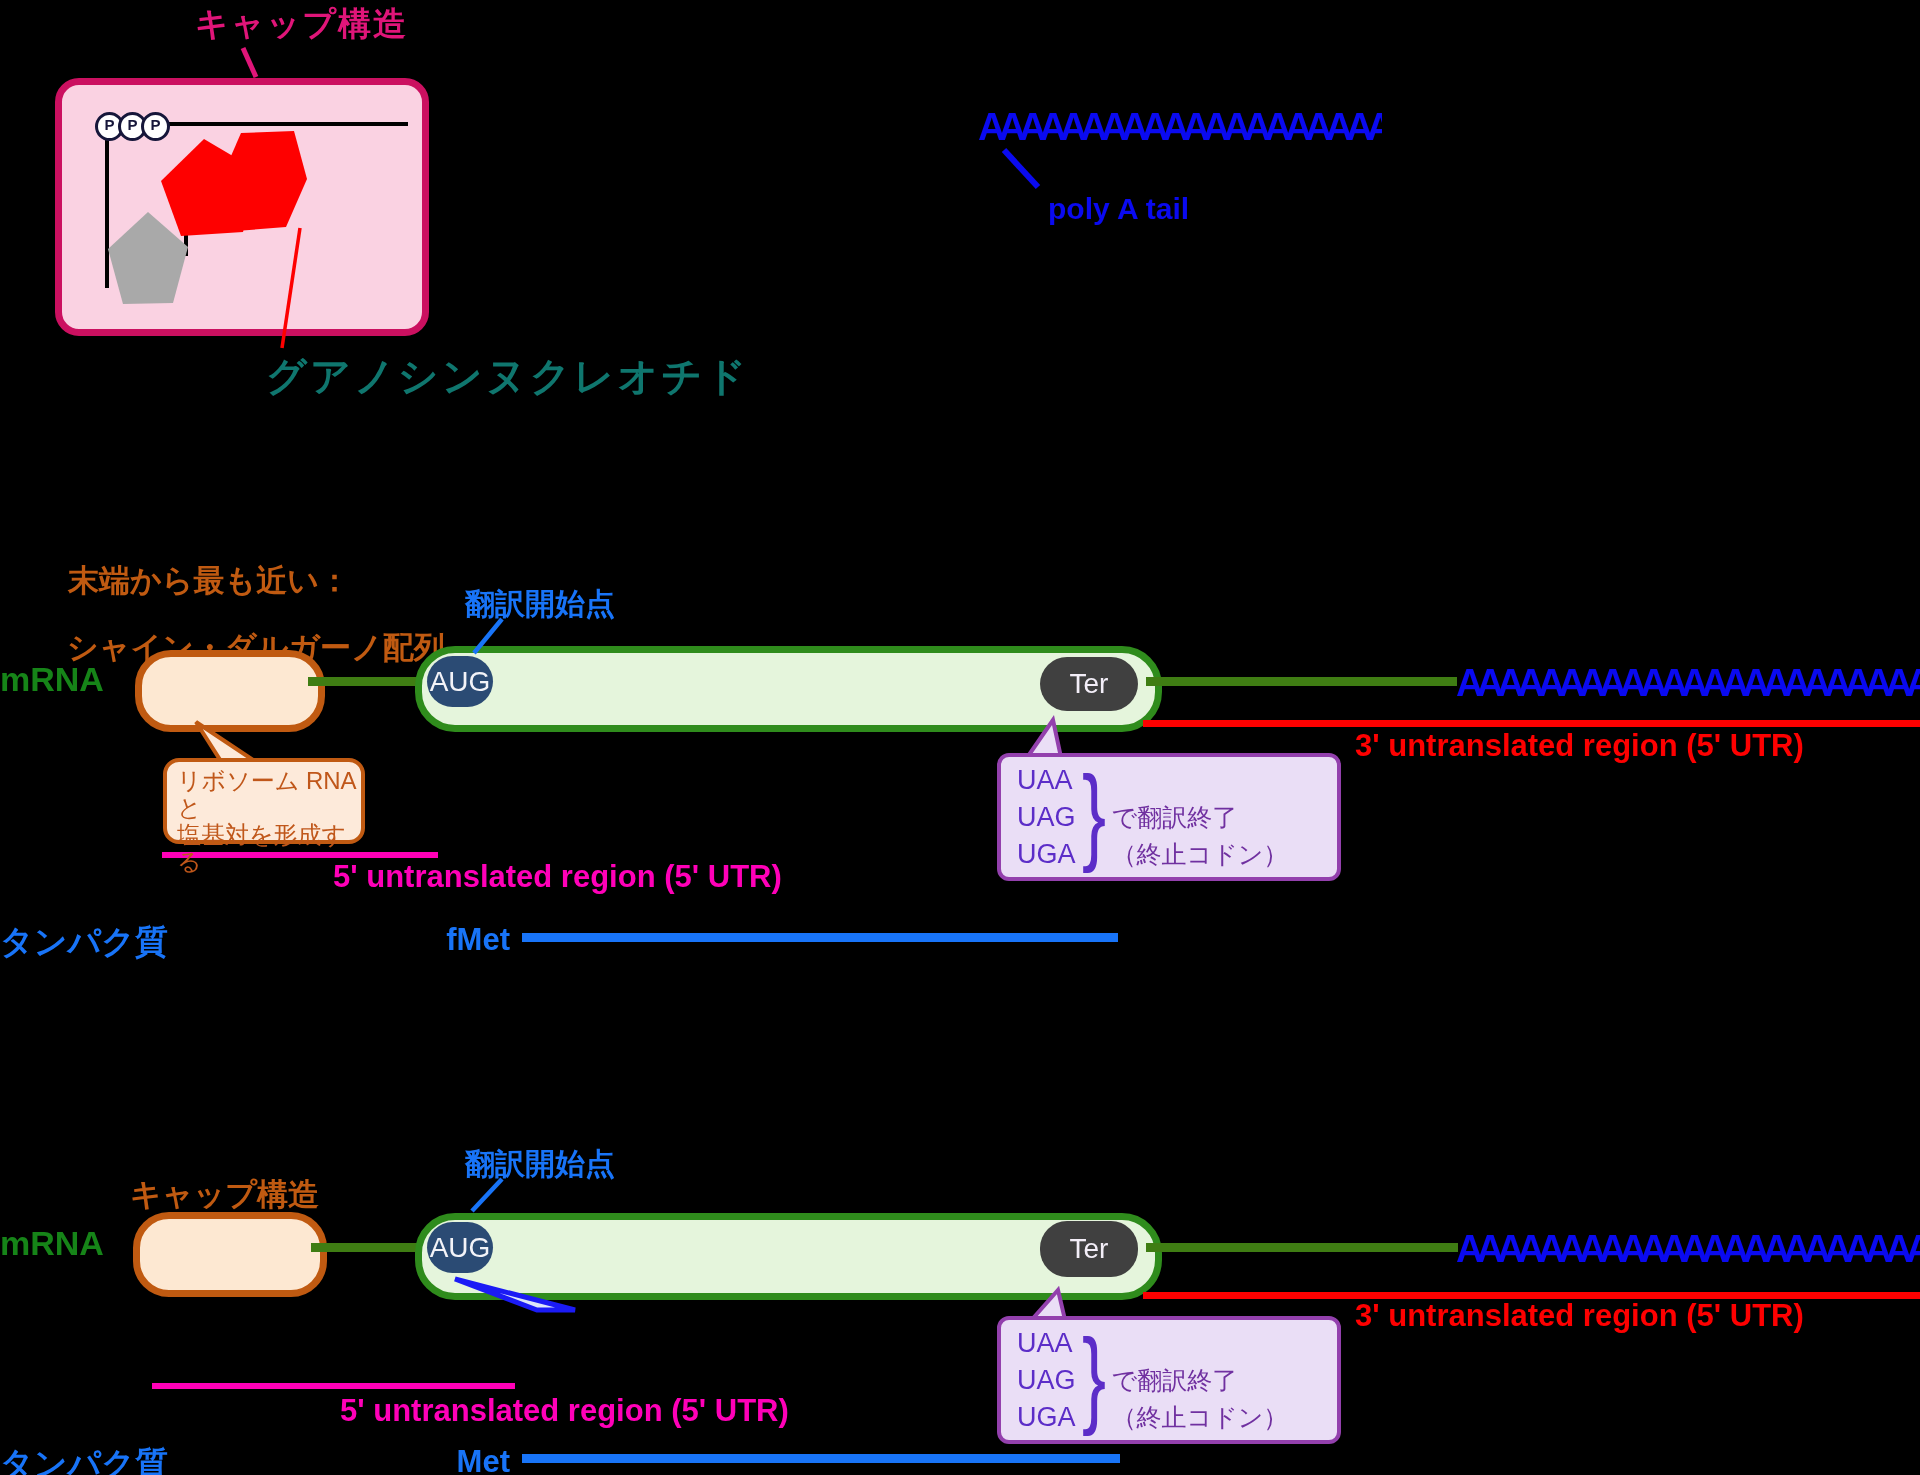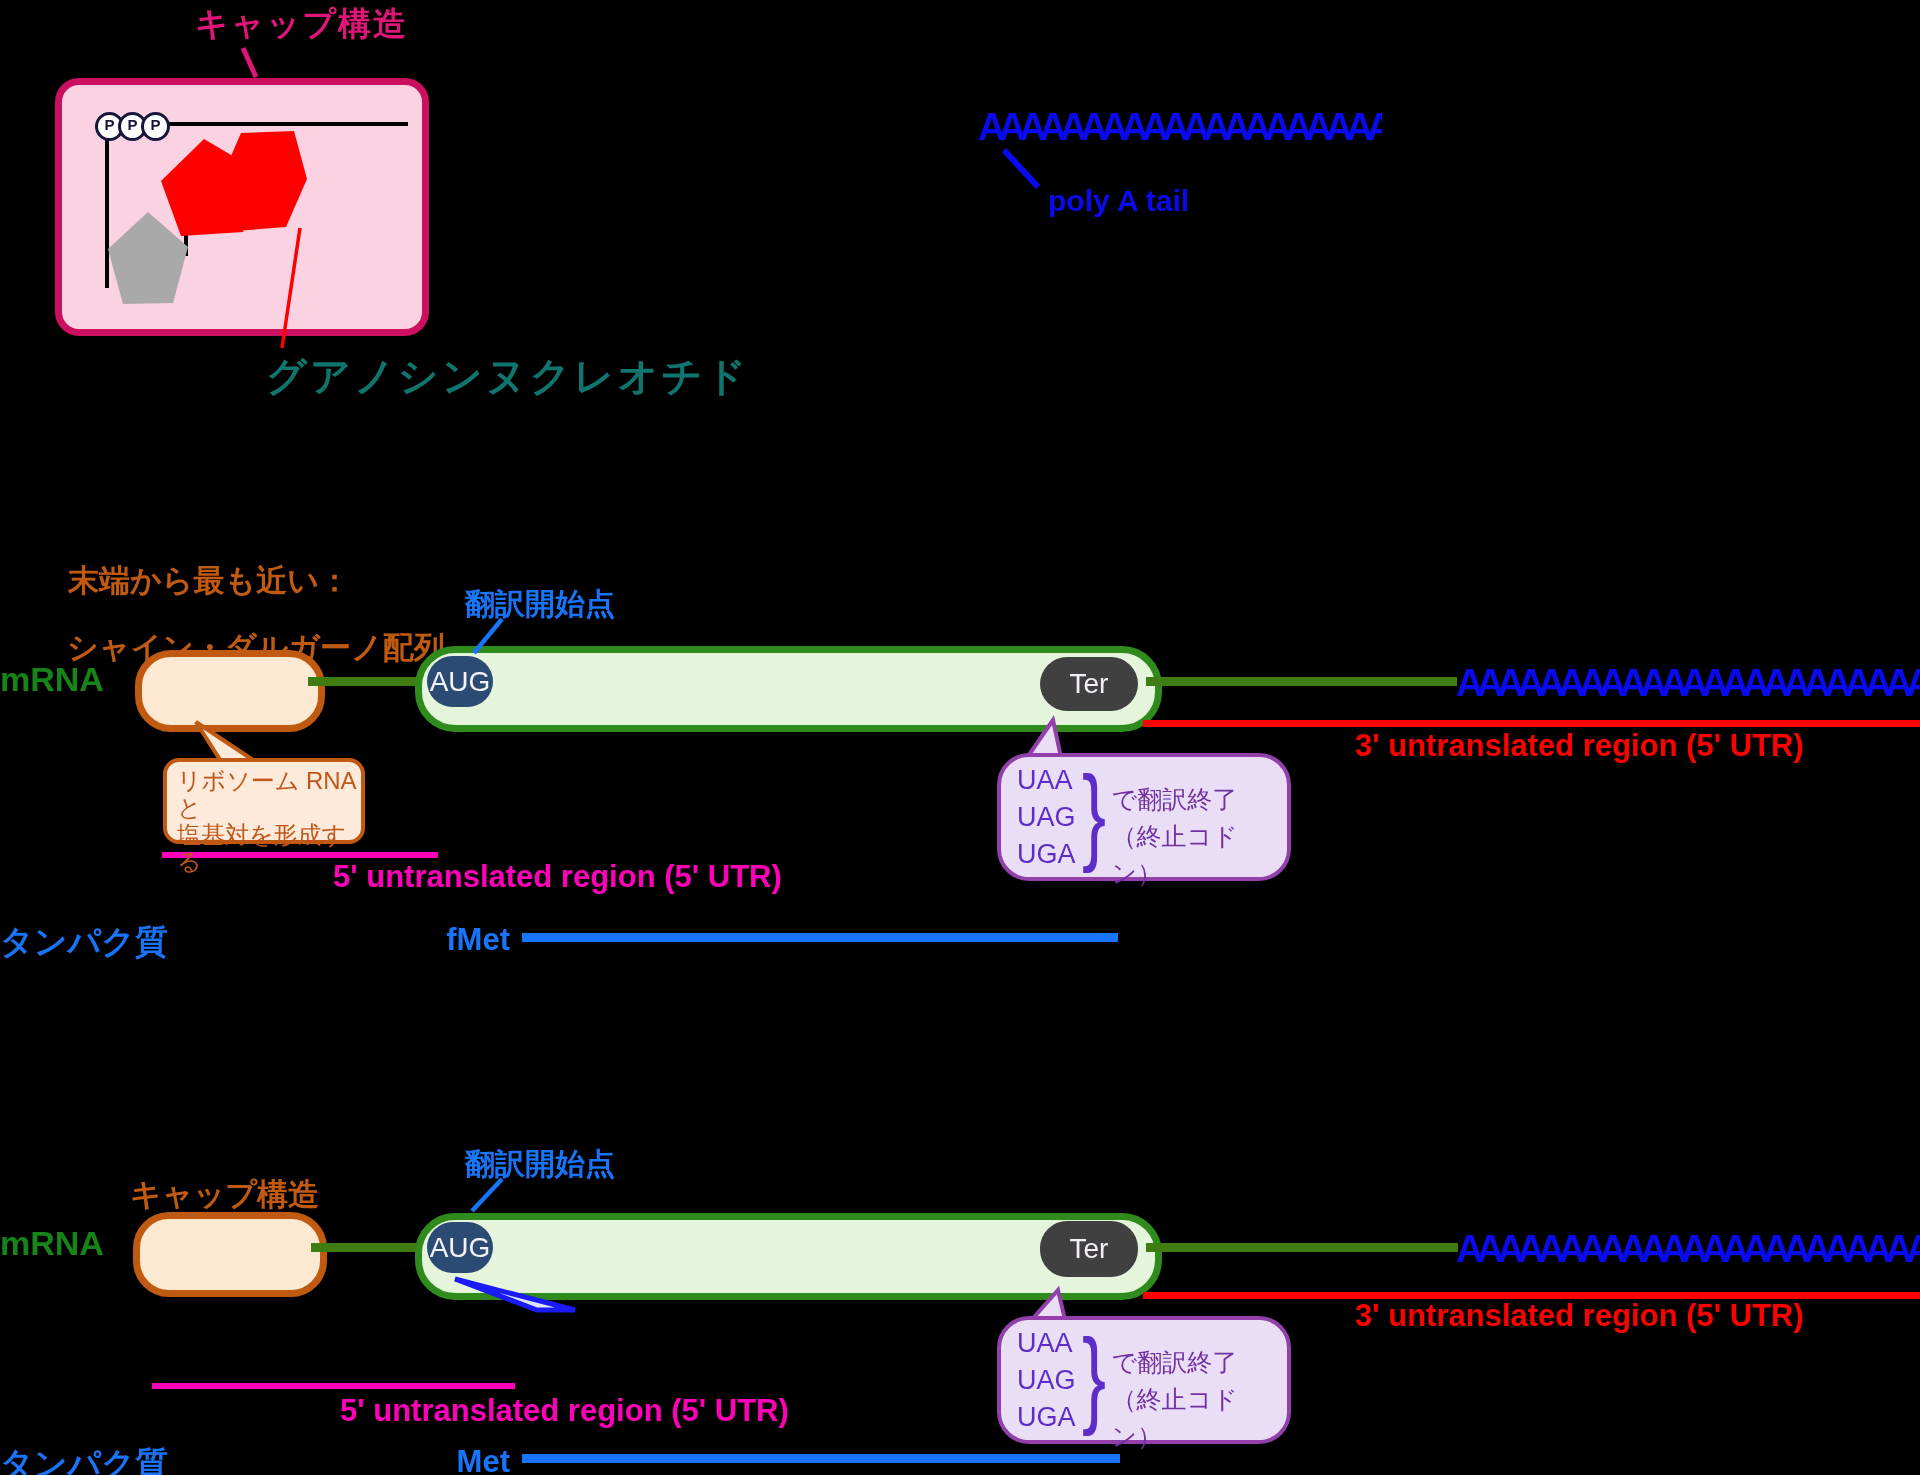--- a/index.html
+++ b/index.html
@@ -18,41 +18,41 @@
   .codonbox{position:absolute;background:#2b4b74;color:#f3f3f8;font-size:28px;
             border-radius:26px;display:flex;align-items:center;justify-content:center;}
   .terbox{position:absolute;background:#404040;color:#f3eef8;font-size:28px;
           border-radius:27px;display:flex;align-items:center;justify-content:center;}
   .hline{position:absolute;}
   .polya{position:absolute;color:#0a0af0;font-weight:bold;font-size:38px;letter-spacing:-7px;
          overflow:hidden;white-space:nowrap;}
   .bubble{position:absolute;box-sizing:border-box;}
   .ob{background:#fdeada;border:4px solid #c05a12;border-radius:16px;width:202px;height:86px;
       color:#c0571a;font-size:24px;line-height:27px;padding:5px 0 0 10px;}
-  .pb{background:#eadef6;border:4px solid #9340ad;border-radius:32px;width:294px;height:128px;
+  .pb{background:#eadef6;border:4px solid #9340ad;border-radius:12px;width:344px;height:128px;
       display:flex;align-items:center;padding:0 0 0 16px;}
   .pb .codons{color:#5c2dc8;font-size:27px;line-height:37px;font-weight:normal;}
   .pb .brace{color:#5c2dc8;font-size:96px;font-weight:100;transform:scale(0.75,1.12);margin:0 2px 6px 2px;}
   .pb .notes{color:#7030a0;font-size:25px;line-height:37px;margin-top:38px;}
   .bb{background:#dce6f8;border:5px solid #1b1bf5;border-radius:28px;width:284px;height:78px;
       color:#2d35d8;font-size:25px;display:flex;align-items:center;justify-content:center;}
 </style>
 </head>
 <body>
 
 <div class="stage">
 
   <div class="capbox z1"></div>
 
   <div class="t bold z1" style="left:195px;top:2px;font-size:33px;color:#e01579;letter-spacing:2px;">キャップ構造</div>
 
   <div class="t bold z1" style="left:266px;top:349px;font-size:40px;color:#0f766e;letter-spacing:3px;">グアノシンヌクレオチド</div>
 
   <div class="polya z1" style="left:978px;top:106px;width:404px;">AAAAAAAAAAAAAAAAAAAAAA</div>
-  <div class="t bold z1" style="left:1048px;top:184px;font-size:30px;color:#0a0af0;">poly A tail</div>
+  <div class="t bold z1" style="left:1048px;top:192px;font-size:30px;color:#0a0af0;">poly A tail</div>
 
   <div class="t bold z1" style="left:68px;top:560px;font-size:31px;color:#c05a11;">末端から最も近い：</div>
   <div class="t bold z1" style="left:67px;top:627px;font-size:31px;color:#c05a11;">シャイン・ダルガーノ配列</div>
   <div class="t bold z1" style="left:465px;top:584px;font-size:30px;color:#1874f8;">翻訳開始点</div>
   <div class="t bold z1" style="left:0px;top:660px;font-size:34px;color:#168418;">mRNA</div>
 
   <div class="pill z1" style="left:135px;top:650px;"></div>
   <div class="hline z1" style="left:308px;top:677px;width:110px;height:9px;background:#3f7d13;"></div>
   <div class="capsule z1" style="left:415px;top:646px;"></div>
   <div class="codonbox z1" style="left:427px;top:656px;width:66px;height:51px;">AUG</div>

